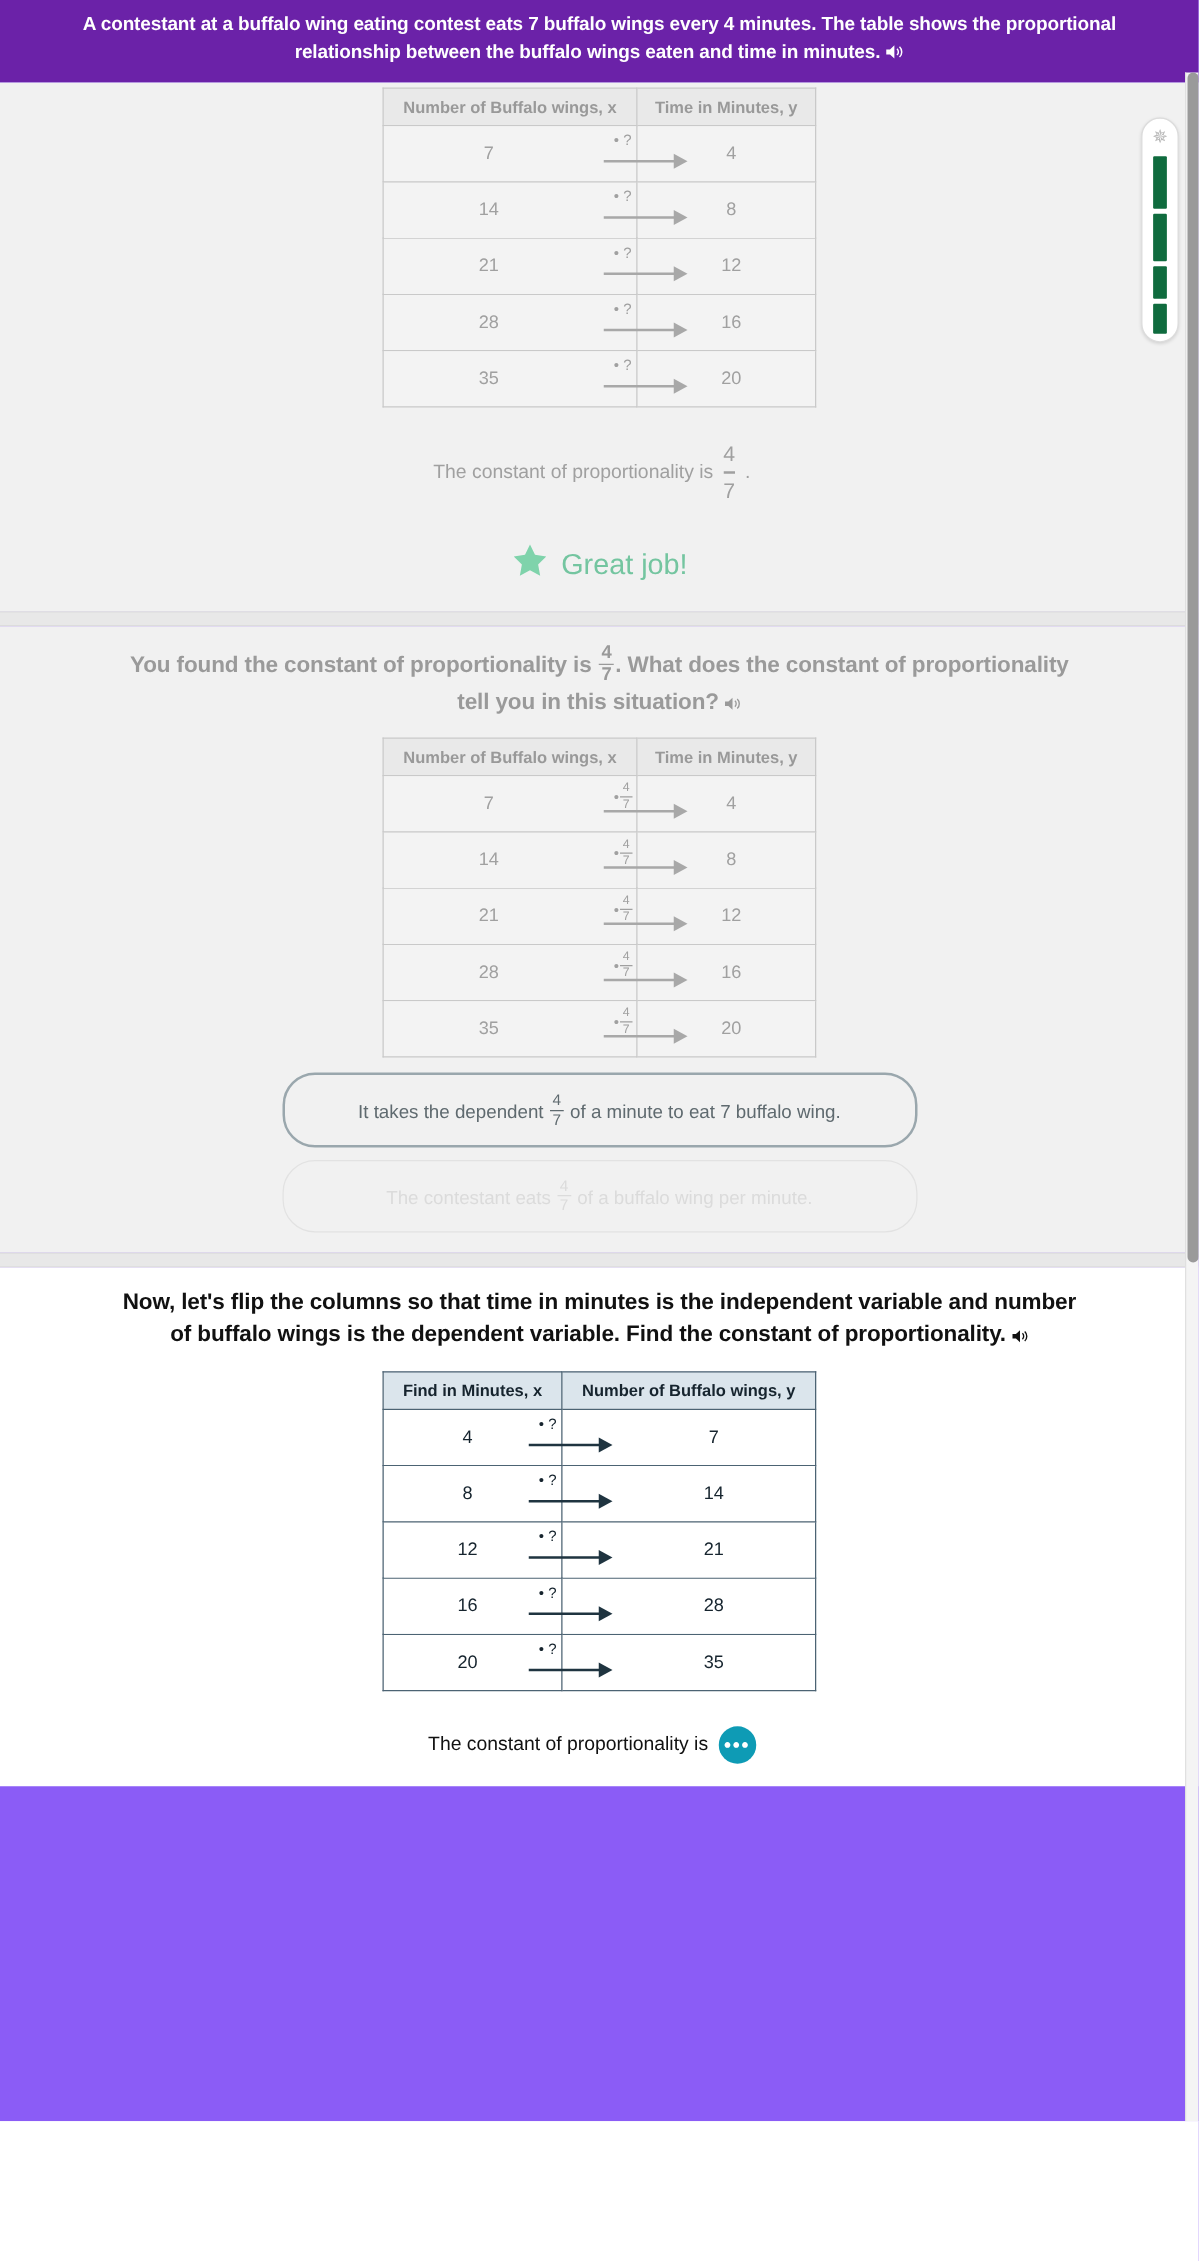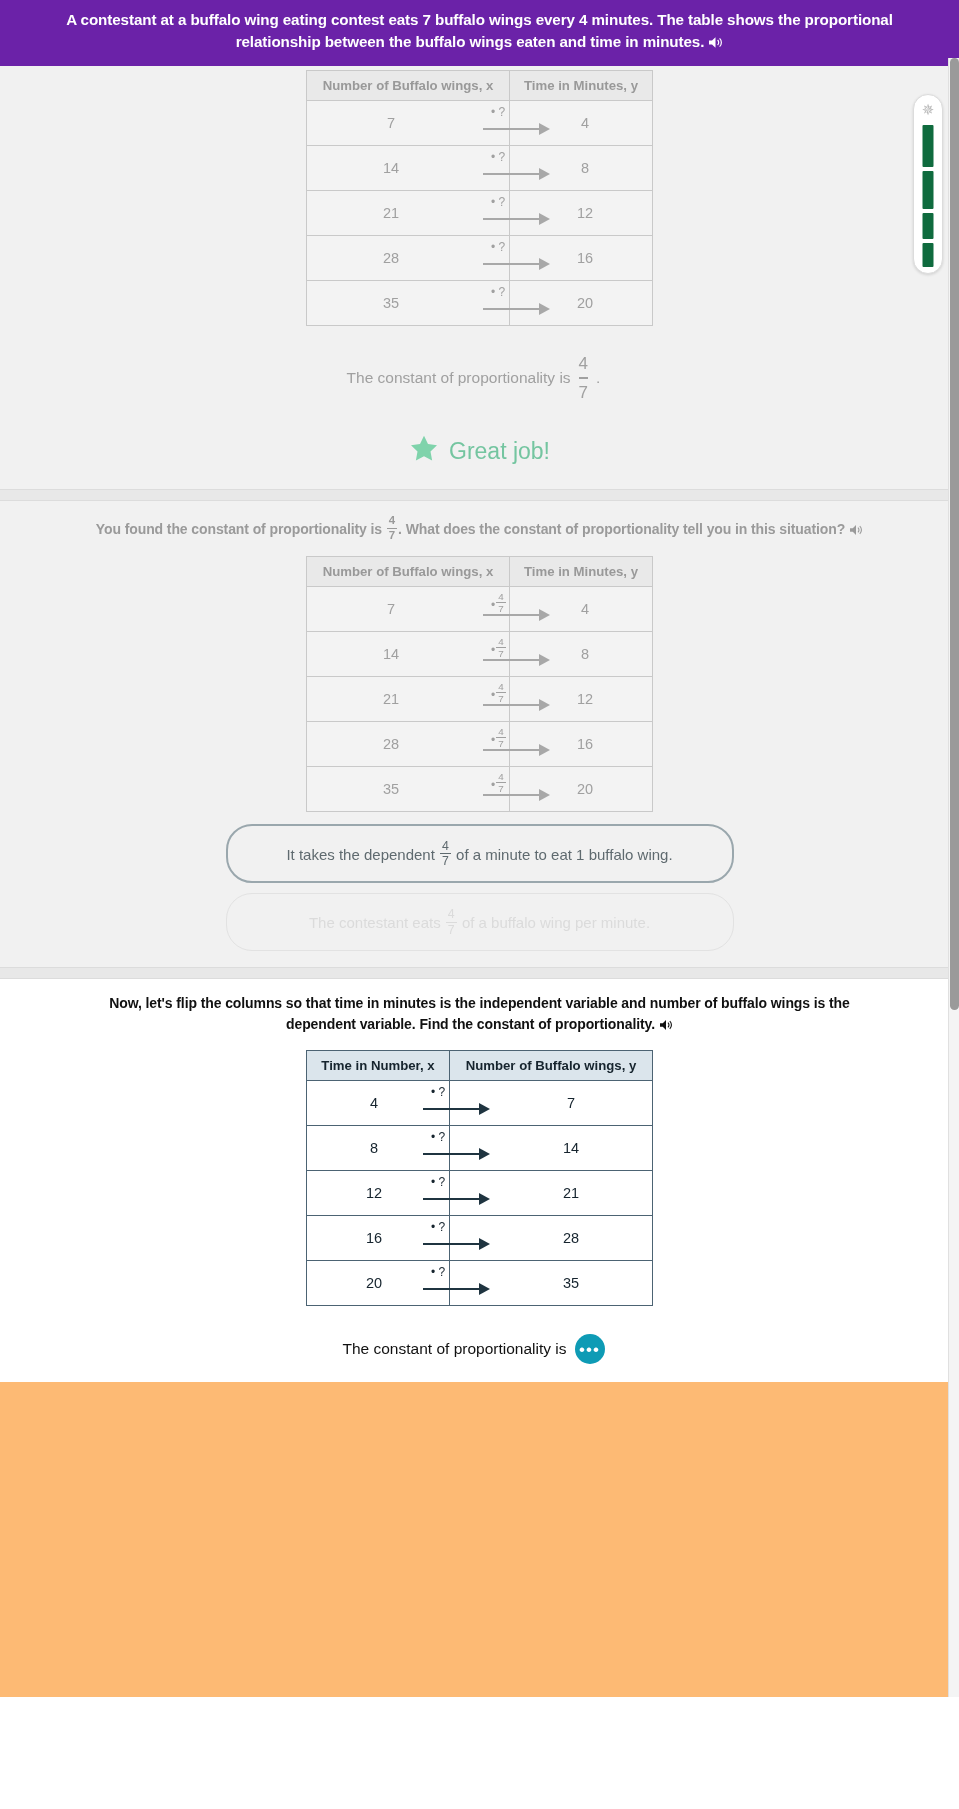--- a/index.html
+++ b/index.html
@@ -7,21 +7,21 @@
     margin: 0; padding: 0;
     width: 959px;
     background: #ffffff;
     font-family: "Liberation Sans", sans-serif;
   }
   #page {
     position: relative;
     width: 959px;
     height: 1697px;
     overflow: hidden;
-    background: #fdba74;
+    background: #8b5cf6;
   }
 
   
   .banner {
     background: #6b22a8;
     color: #ffffff;
     padding: 9px 60px 12px 60px;
     text-align: center;
     font-size: 15.2px;
     font-weight: bold;
@@ -30,21 +30,21 @@
   }
 
   
   .section { position: relative; width: 100%; }
   .sec-done   { background: #f1f1f1; }
   .sec-active { background: #ffffff; }
   .sec-divider { height: 12px; background: #e8e8e8; border-top: 1px solid #dcdcdc; border-bottom:1px solid #dcdcdc; }
 
   .prompt {
     text-align: center;
-    font-size: 14px;
+    font-size: 18px;
     font-weight: bold;
     line-height: 1.48;
     padding: 14px 90px 10px 90px;
     letter-spacing: -0.1px;
   }
   .prompt.dim { color: #9a9a9a; }
   .prompt.lit { color: #111111; }
 
   
   .spk { display: inline-block; vertical-align: -2px; margin-left: 4px; }
@@ -439,21 +439,21 @@
       </table>
     </div>
 
     <div class="choices">
       <div class="choice choice-selected">
         <span>It takes the dependent</span>
         <span class="frac">
           <span class="num">4</span>
           <span class="den">7</span>
         </span>
-        <span>of a minute to eat 1 buffalo wing.</span>
+        <span>of a minute to eat 7 buffalo wing.</span>
       </div>
       <div class="choice choice-faded">
         <span>The contestant eats</span>
         <span class="frac">
           <span class="num">4</span>
           <span class="den">7</span>
         </span>
         <span>of a buffalo wing per minute.</span>
       </div>
     </div>
@@ -471,21 +471,21 @@
           <path d="M9.6 4.0a3.4 3.4 0 0 1 0 5.0" stroke="#111111" stroke-width="1.2" fill="none"></path>
           <path d="M11.6 2.4a5.6 5.6 0 0 1 0 8.2" stroke="#111111" stroke-width="1.2" fill="none"></path>
         </svg>
       </span>
     </div>
 
     <div class="mtable-wrap">
       <table class="mtable t-lit">
         <thead>
           <tr>
-            <th class="col-x" style="width:143px;">Time in Number, x</th>
+            <th class="col-x" style="width:143px;">Find in Minutes, x</th>
             <th class="col-y" style="width:203px;">Number of Buffalo wings, y</th>
           </tr>
         </thead>
         <tbody>
           <tr>
             <td>
               <span class="cellnum" style="padding-right:8px;">4</span>
               <span class="op op-lit">
                 <span class="opl">• ?</span>
                 <span class="shaft"></span>

